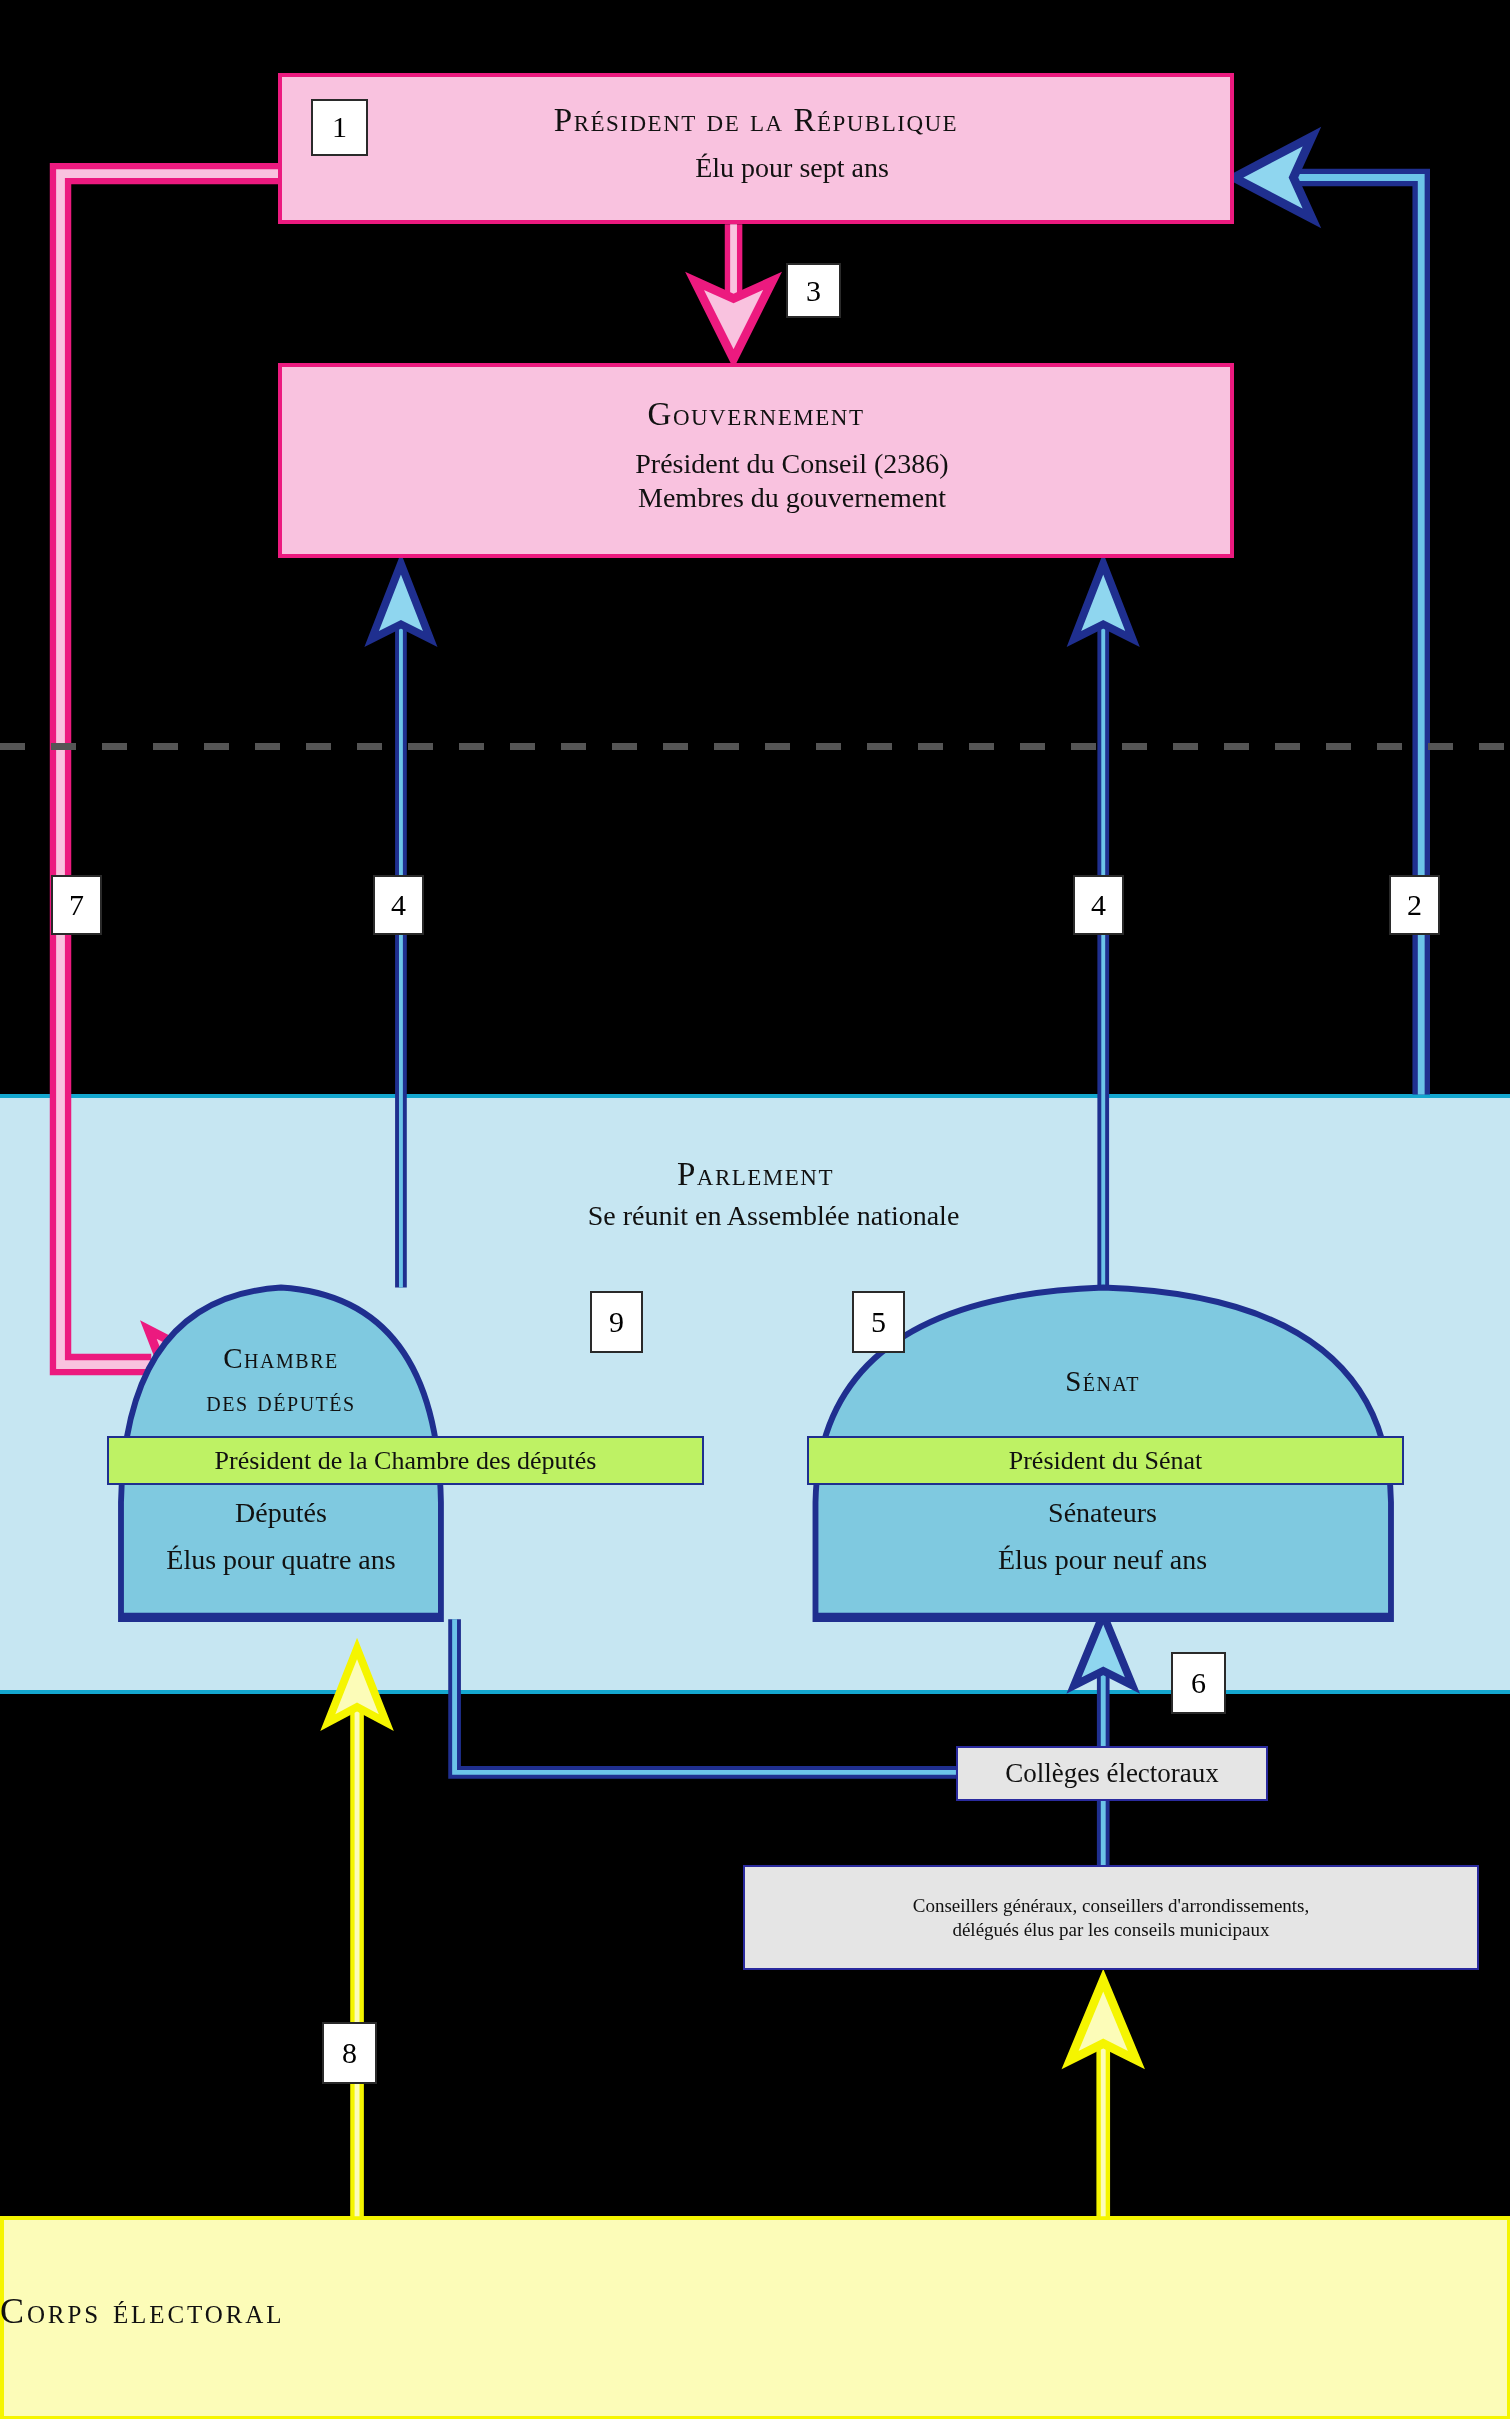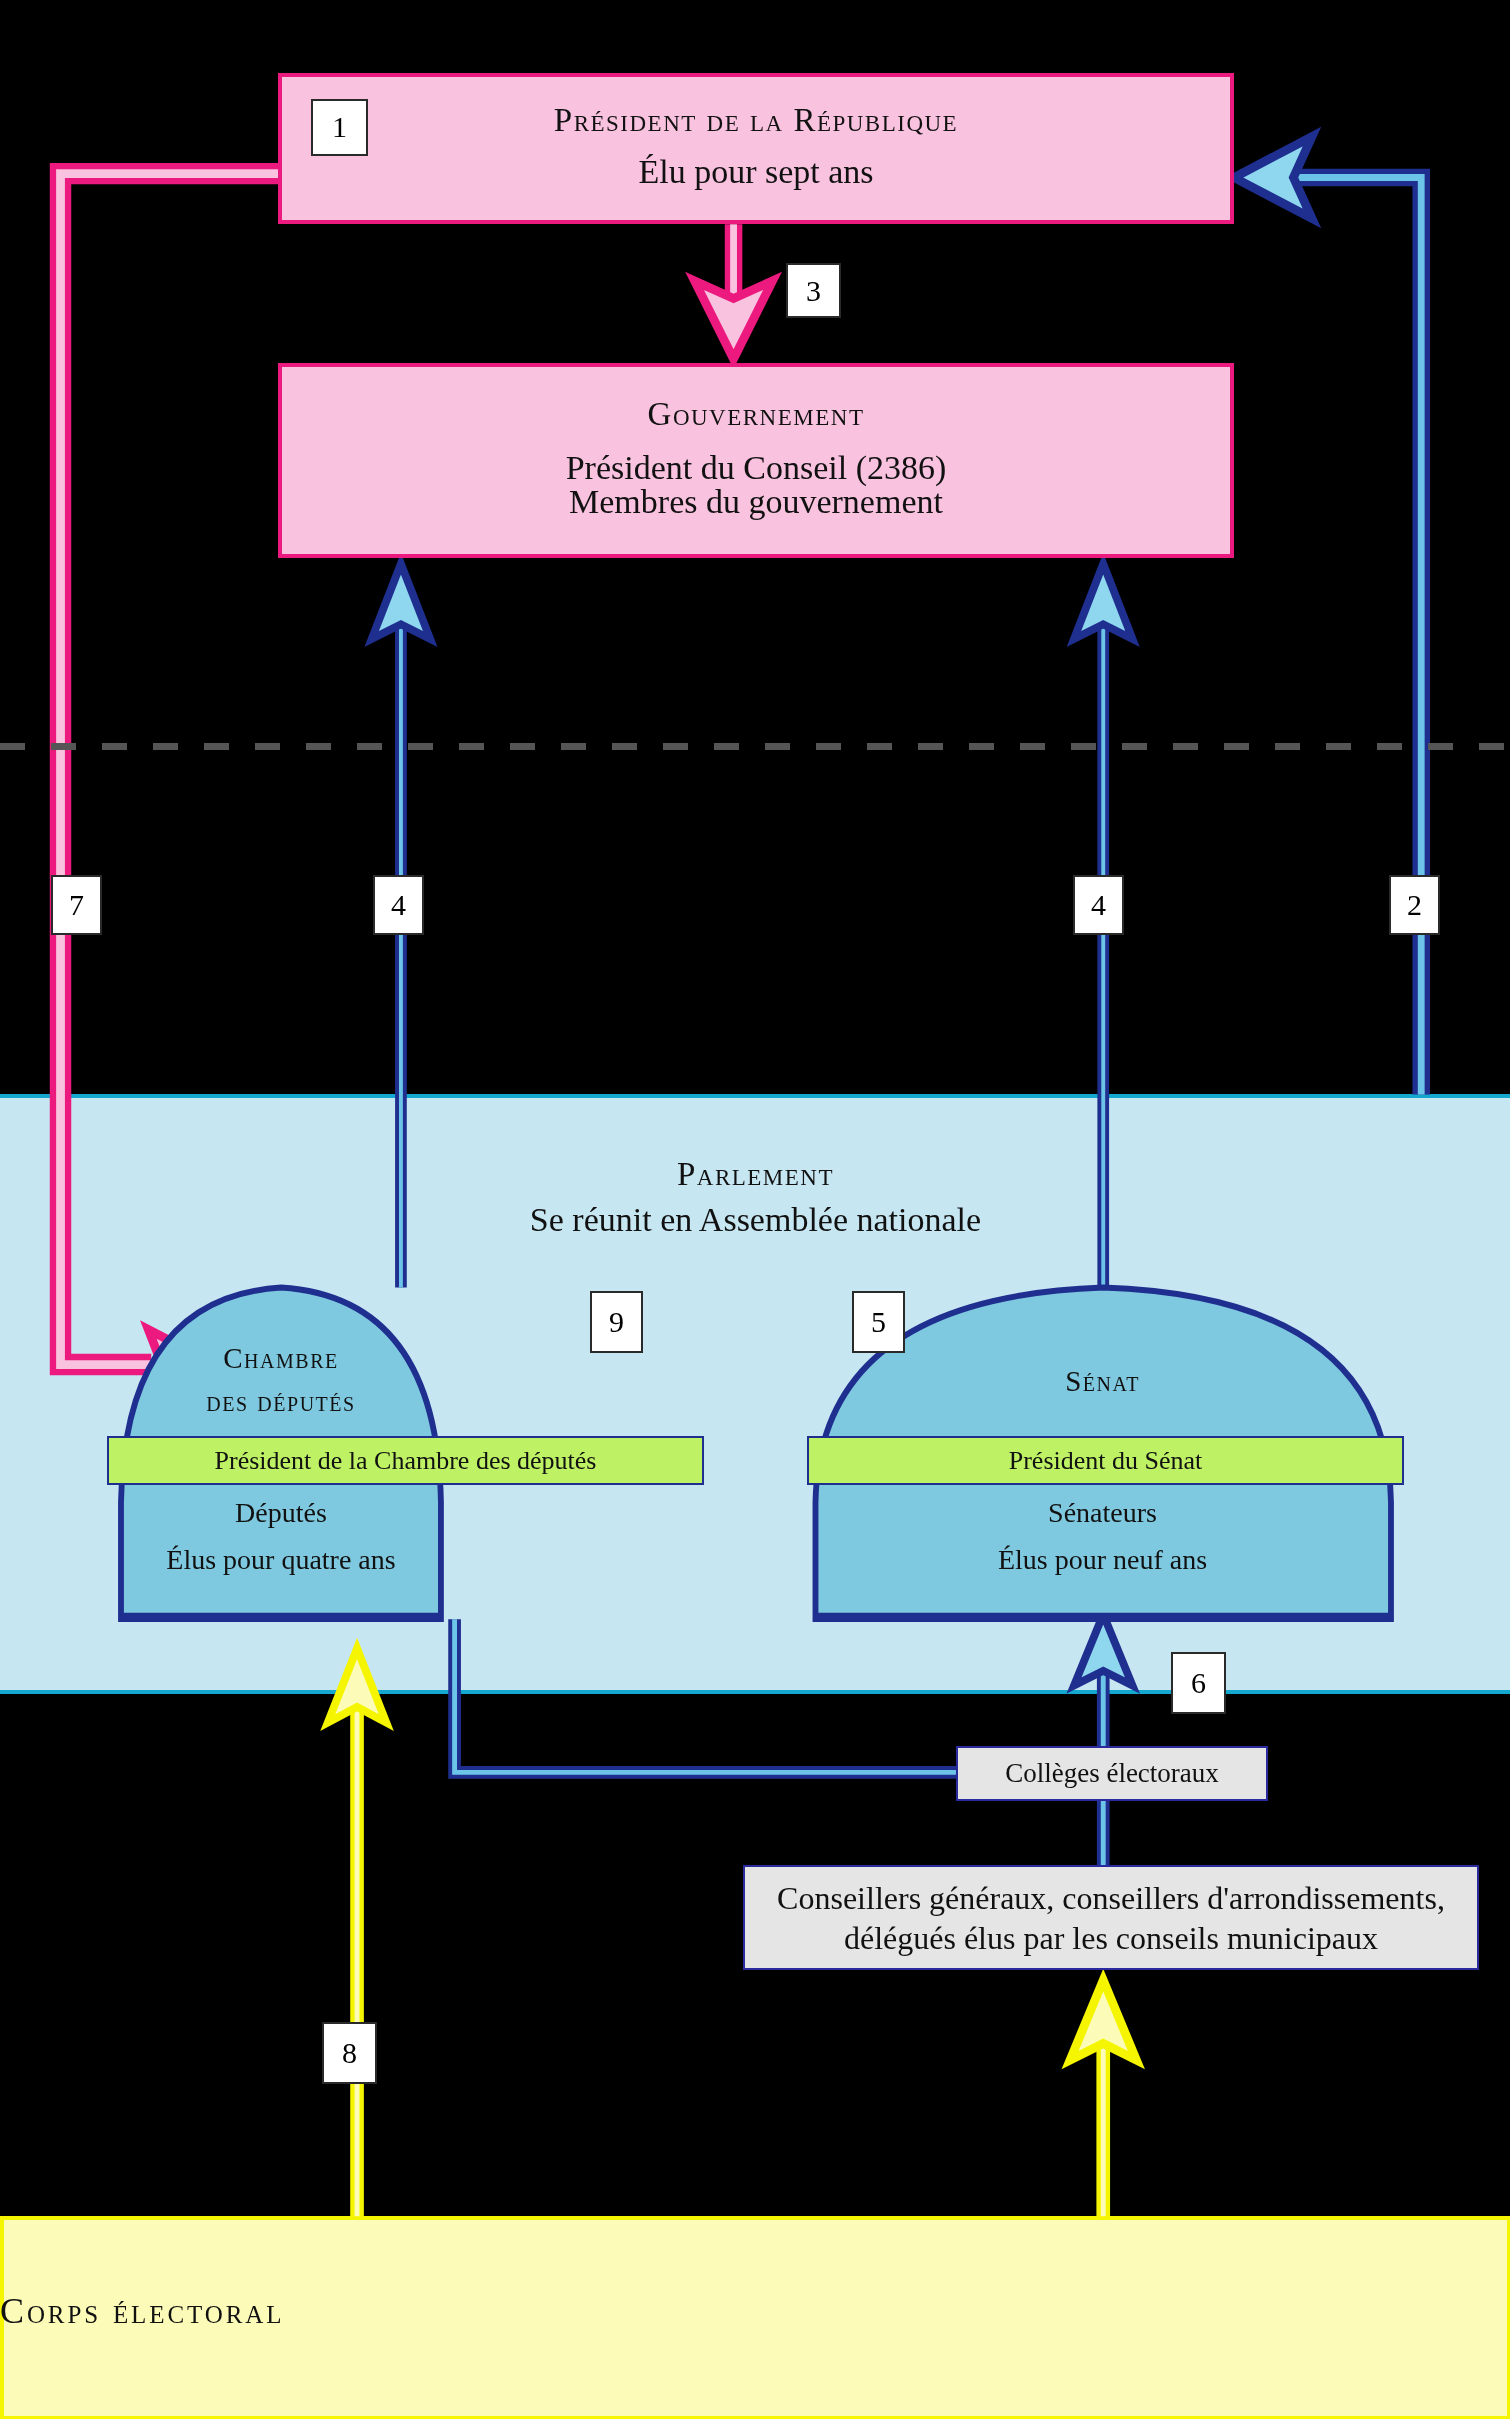--- a/index.html
+++ b/index.html
@@ -47,21 +47,21 @@
   }
   #president-box { left: 278px; top: 73px; width: 956px; height: 151px; }
   #gouvernement-box { left: 278px; top: 363px; width: 956px; height: 195px; }
 
   .bigcaps {
     font-variant: small-caps;
     font-size: 33px;
     letter-spacing: 1.5px;
     font-weight: 400;
   }
-  .subline { font-size: 34px; line-height: 1.22; }
+  .subline { font-size: 28px; line-height: 1.22; padding-left: 36px; }
 
   
   .numtag {
     background: #ffffff;
     border: 2px solid #2a2a2a;
     color: #000000;
     font-size: 30px;
     display: flex;
     align-items: center;
     justify-content: center;
@@ -253,21 +253,21 @@
     <div class="chamber-sub" style="top:256px;">Élus pour neuf ans</div>
   </div>
 
   <div class="abs numtag" style="left:590px; top:1291px; width:53px; height:62px;">9</div>
   <div class="abs numtag" style="left:852px; top:1291px; width:53px; height:62px;">5</div>
 
   <div class="abs numtag" style="left:1171px; top:1652px; width:55px; height:62px;">6</div>
 
   <div class="abs infobox" style="left:956px; top:1746px; width:312px; height:55px; font-size:27px;">Collèges électoraux</div>
 
-  <div class="abs infobox" style="left:743px; top:1865px; width:736px; height:105px; font-size:32px; flex-direction:column;">
+  <div class="abs infobox" style="left:743px; top:1865px; width:736px; height:105px; font-size:19px; flex-direction:column;">
     <div>Conseillers généraux, conseillers d'arrondissements,</div>
     <div>délégués élus par les conseils municipaux</div>
   </div>
 
   <div class="abs numtag" style="left:322px; top:2022px; width:55px; height:62px;">8</div>
 
   <div class="abs" id="corps-title">Corps électoral</div>
 
 </div>
 

